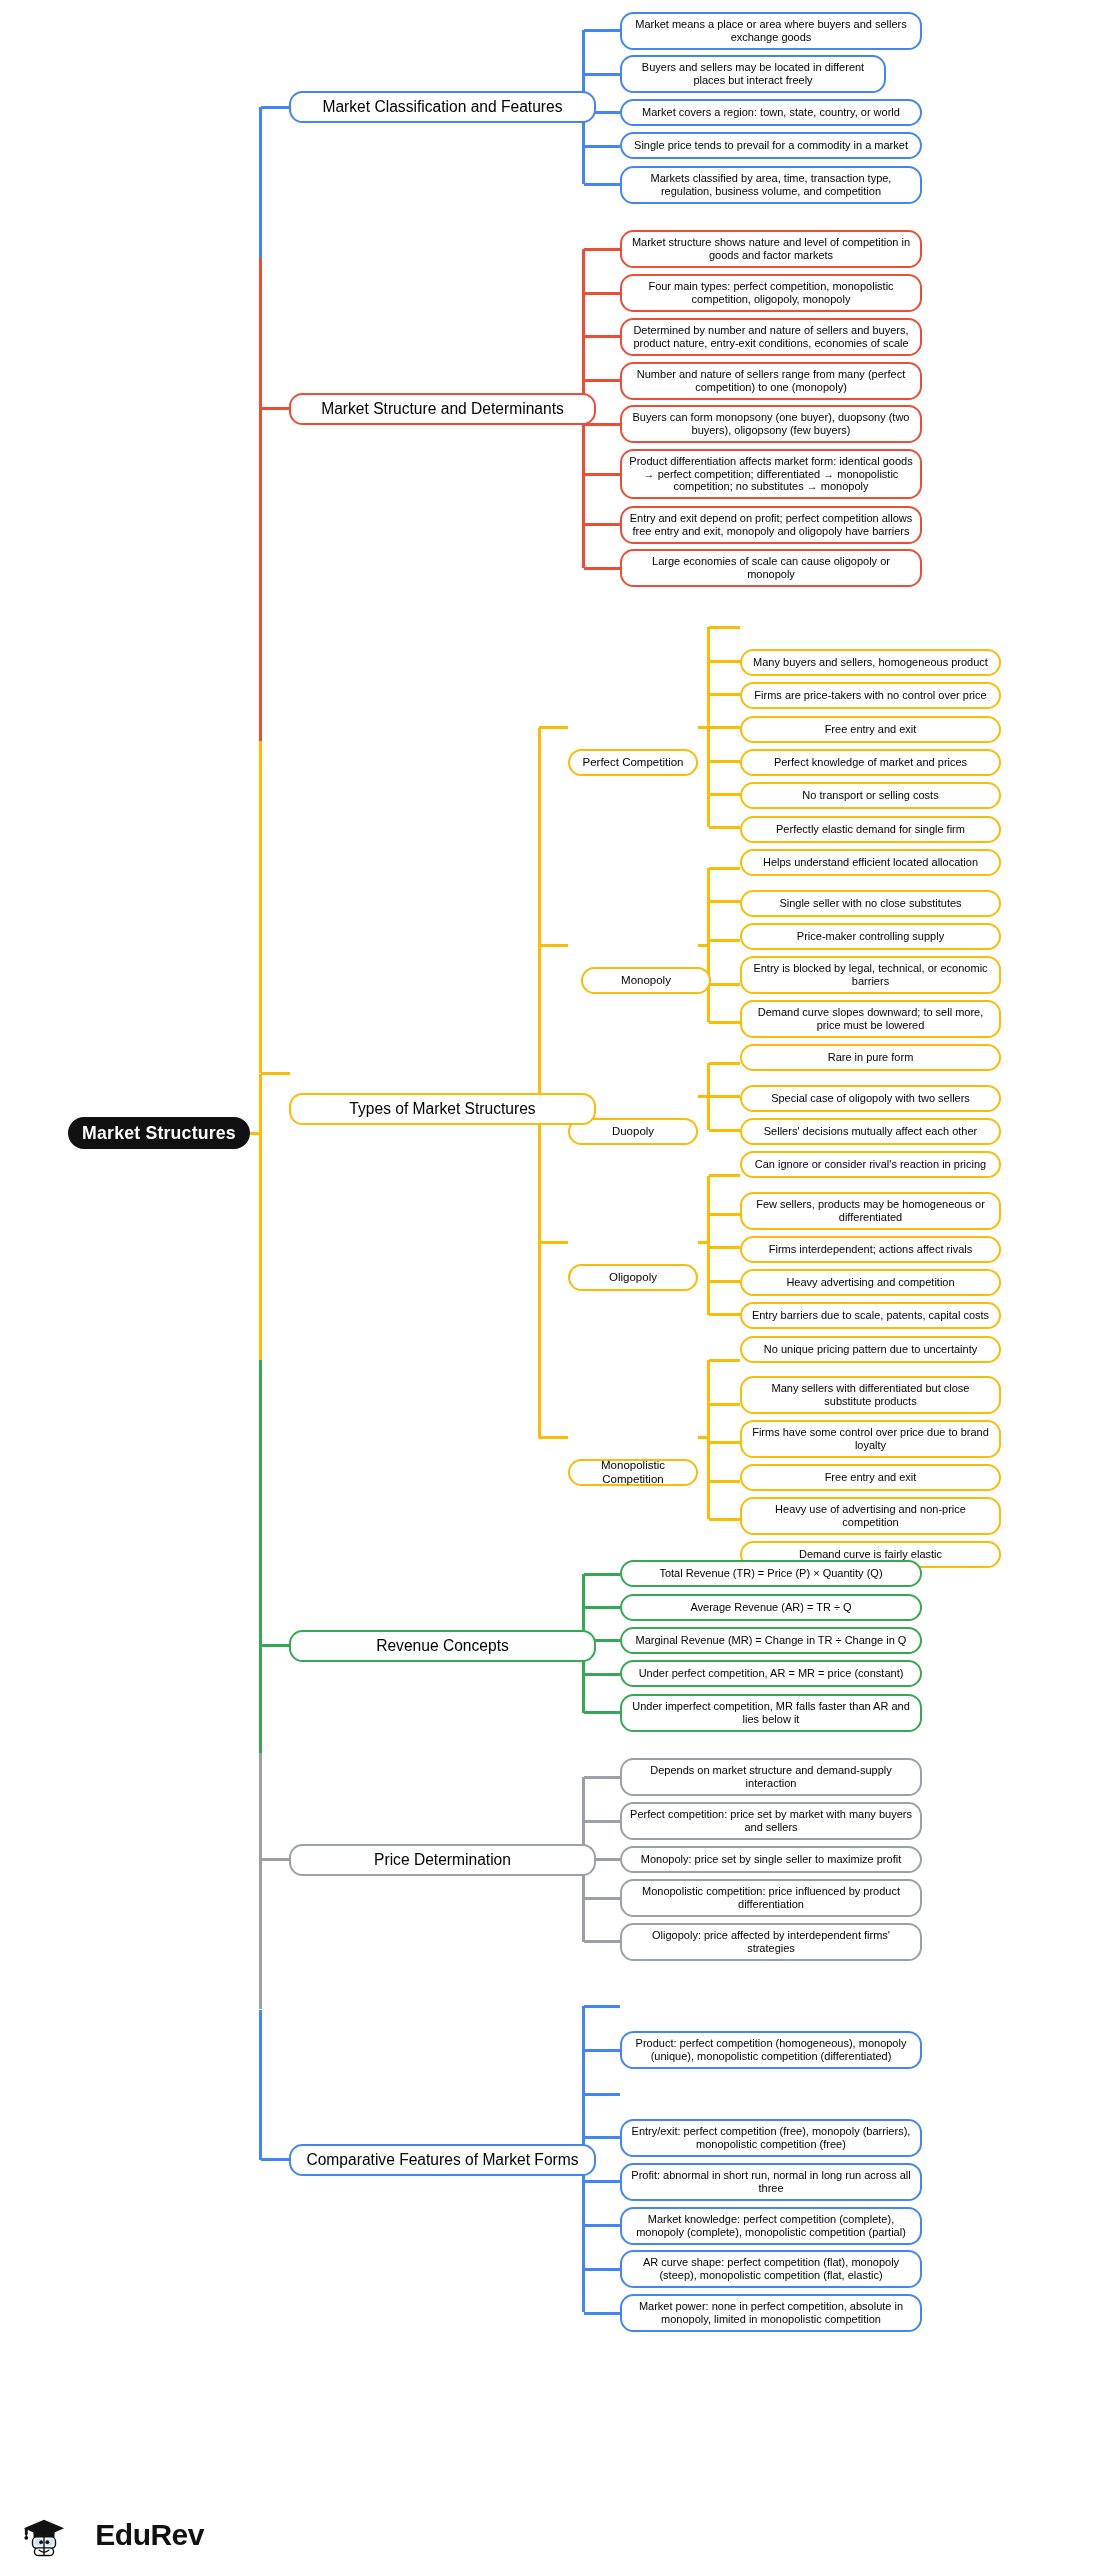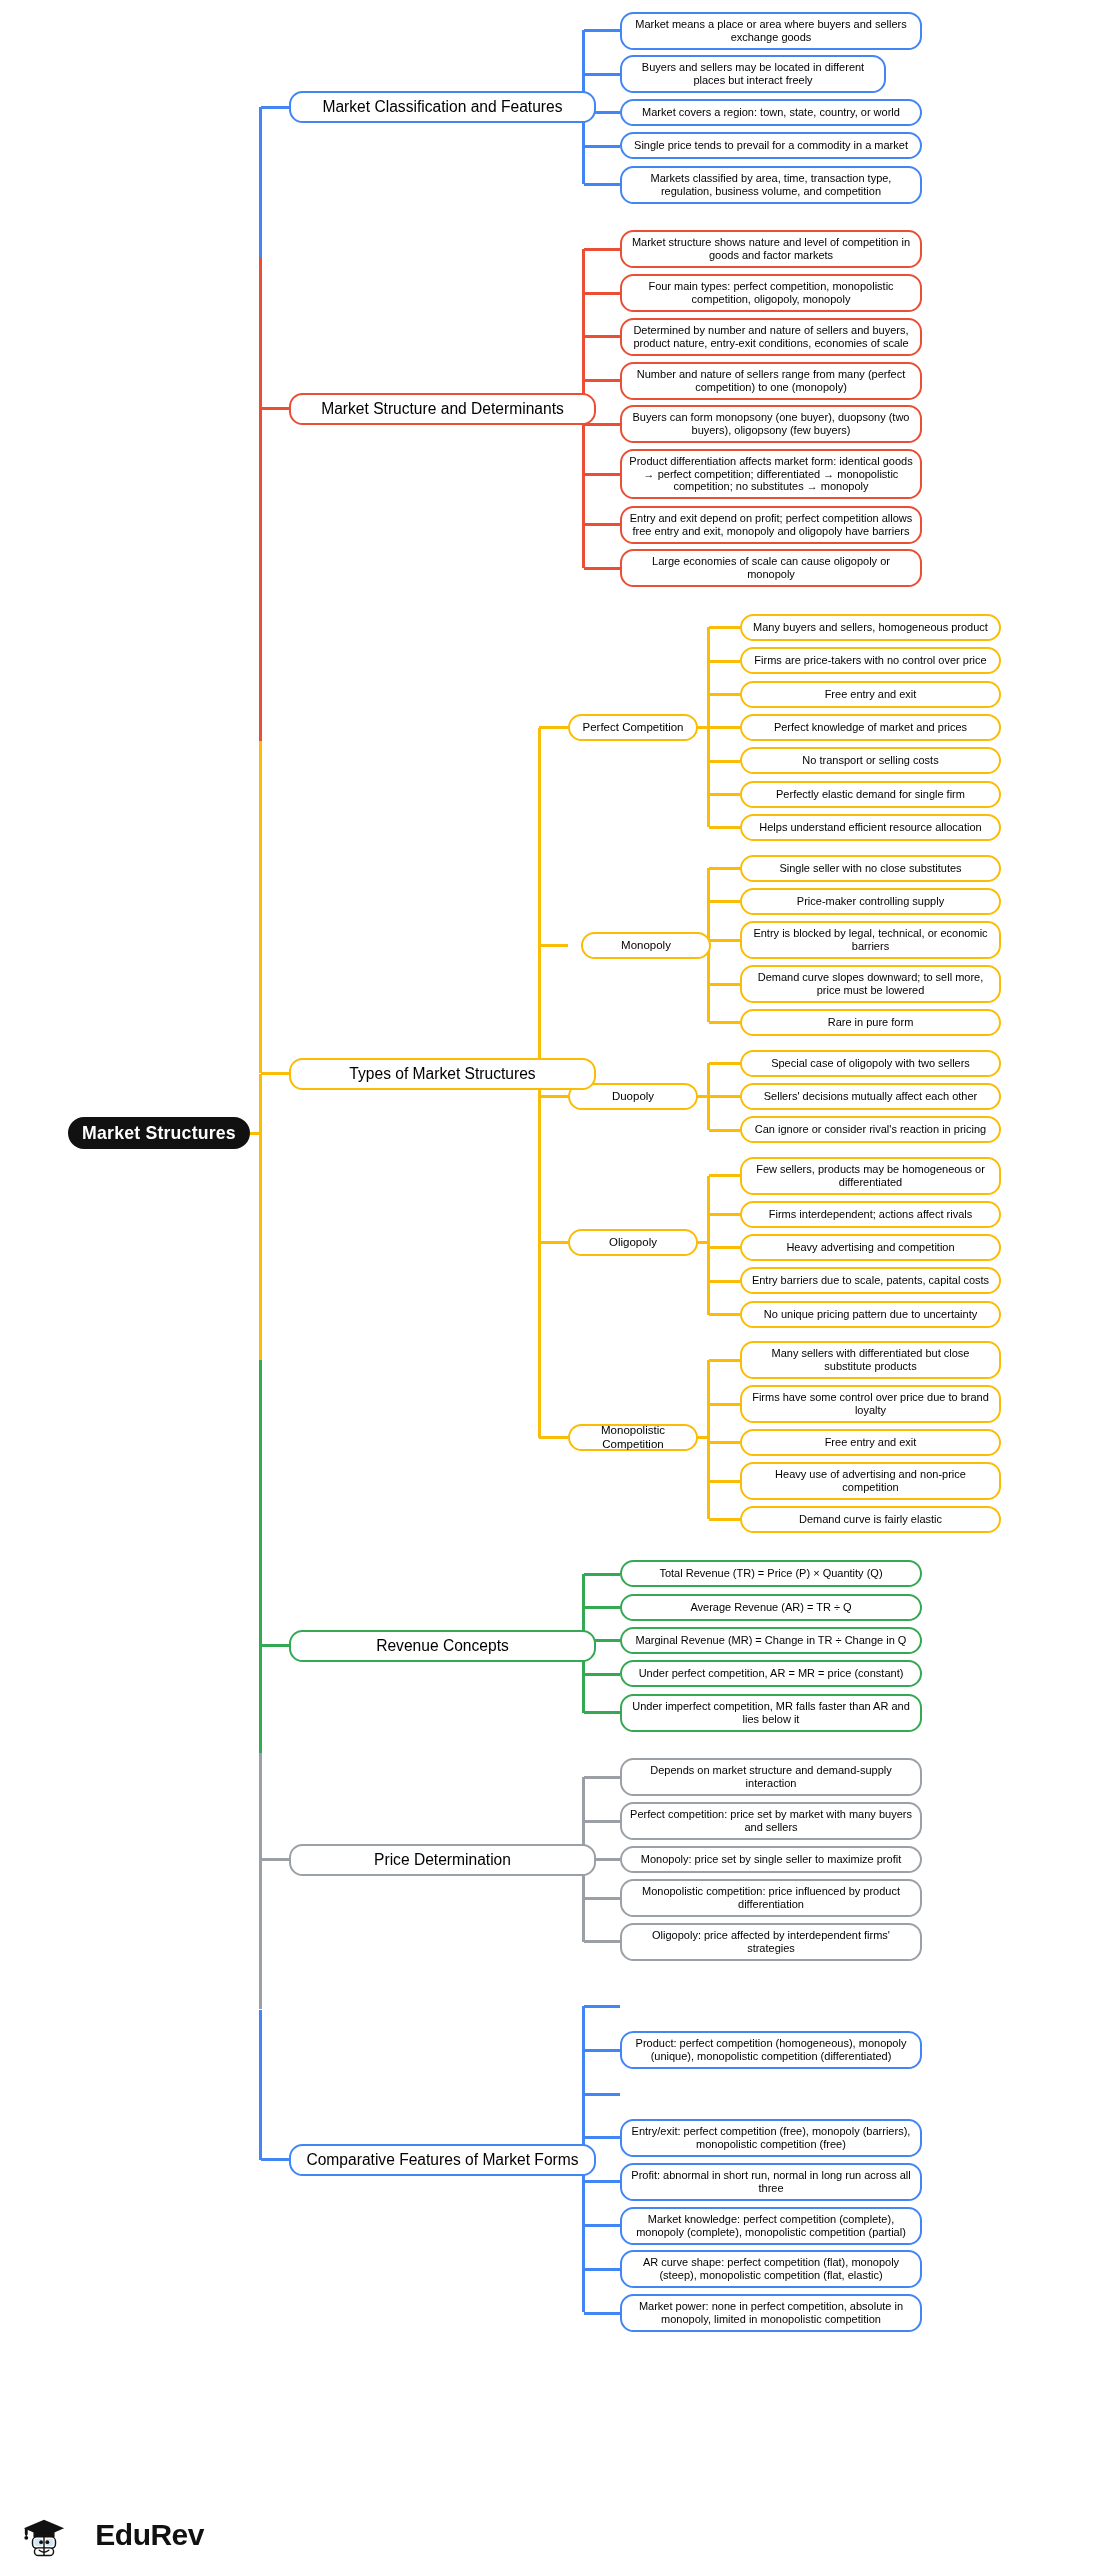--- a/index.html
+++ b/index.html
@@ -42,21 +42,21 @@
     z-index: 6;
   }
 
   .branch { font-size: 15.6px; }
   .sub    { font-size: 11.5px; }
   .leaf   { font-size: 11px; }
 
   
   .c-blue   { border-color: #4285f4; }
   .c-red    { border-color: #ea4f36; }
-  .c-yellow { border-color: #fbbc05; }
+  .c-yellow { border-color: #fbbc05; margin-top: 35px; }
   .c-green  { border-color: #34a853; }
   .c-gray   { border-color: #9aa0a6; }
 
   
   .lineH, .lineV {
     position: absolute;
     z-index: 1;
   }
   .lineH { height: 2.6px; }
   .lineV { width: 2.6px; }
@@ -122,21 +122,21 @@
     <div class="lineH b-red" style="left: 584px; top: 523px; width: 36px;"></div>
     <div class="lineH b-red" style="left: 584px; top: 567px; width: 36px;"></div>
     <div class="node branch c-red" style="left: 289px; top: 393px; width: 307px; height: 32px;">Market Structure and Determinants</div>
     <div class="lineH b-red" style="left: 597px; top: 407px;"></div>
     <div class="node leaf c-yellow" style="left: 740px; top: 614px; width: 261px; height: 27px;">Many buyers and sellers, homogeneous product</div>
     <div class="node leaf c-yellow" style="left: 740px; top: 647px; width: 261px; height: 27px;">Firms are price-takers with no control over price</div>
     <div class="node leaf c-yellow" style="left: 740px; top: 681px; width: 261px; height: 27px;">Free entry and exit</div>
     <div class="node leaf c-yellow" style="left: 740px; top: 714px; width: 261px; height: 27px;">Perfect knowledge of market and prices</div>
     <div class="node leaf c-yellow" style="left: 740px; top: 747px; width: 261px; height: 27px;">No transport or selling costs</div>
     <div class="node leaf c-yellow" style="left: 740px; top: 781px; width: 261px; height: 27px;">Perfectly elastic demand for single firm</div>
-    <div class="node leaf c-yellow" style="left: 740px; top: 814px; width: 261px; height: 27px;">Helps understand efficient resource allocation</div>
+    <div class="node leaf c-yellow" style="left: 740px; top: 814px; width: 261px; height: 27px;">Helps understand efficient located allocation</div>
     <div class="lineV b-yellow" style="left: 707px; top: 627px; height: 200px;"></div>
     <div class="lineH b-yellow" style="left: 709px; top: 626px; width: 31px;"></div>
     <div class="lineH b-yellow" style="left: 709px; top: 660px; width: 31px;"></div>
     <div class="lineH b-yellow" style="left: 709px; top: 693px; width: 31px;"></div>
     <div class="lineH b-yellow" style="left: 709px; top: 726px; width: 31px;"></div>
     <div class="lineH b-yellow" style="left: 709px; top: 760px; width: 31px;"></div>
     <div class="lineH b-yellow" style="left: 709px; top: 793px; width: 31px;"></div>
     <div class="lineH b-yellow" style="left: 709px; top: 826px; width: 31px;"></div>
     <div class="node sub c-yellow" style="left: 568px; top: 714px; width: 130px; height: 27px;">Perfect Competition</div>
     <div class="lineH b-yellow" style="left: 698px; top: 726px; width: 10.4px;"></div>

